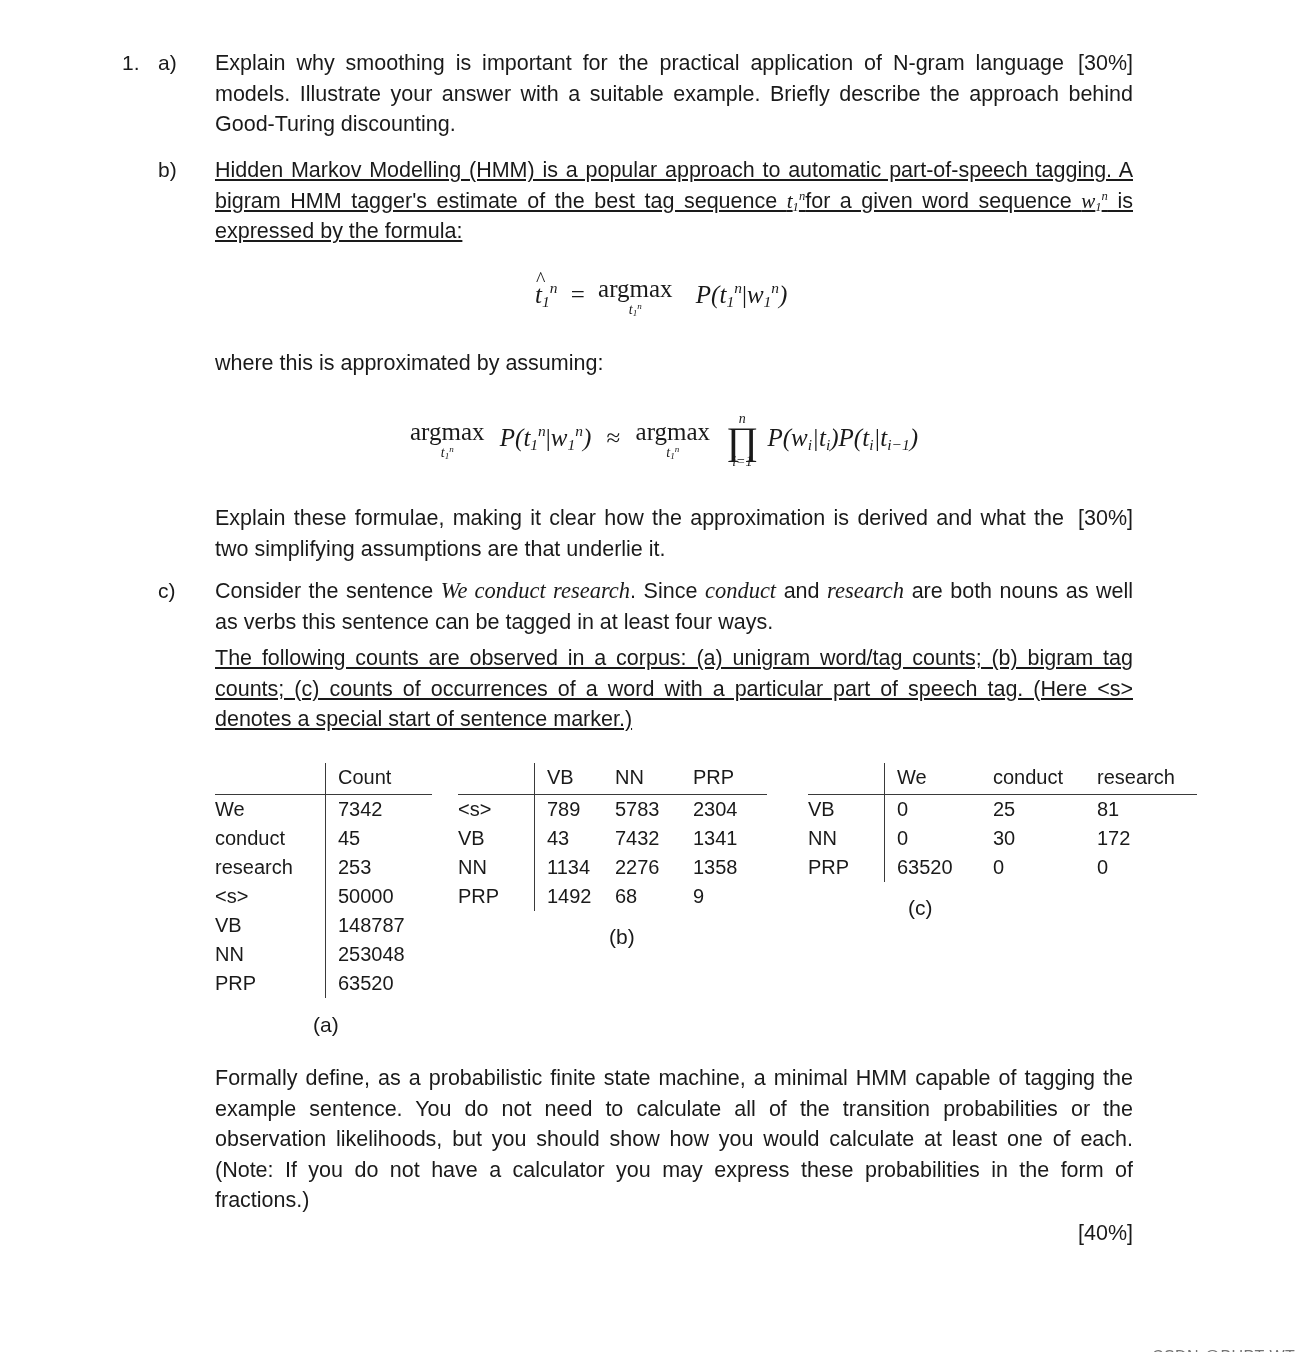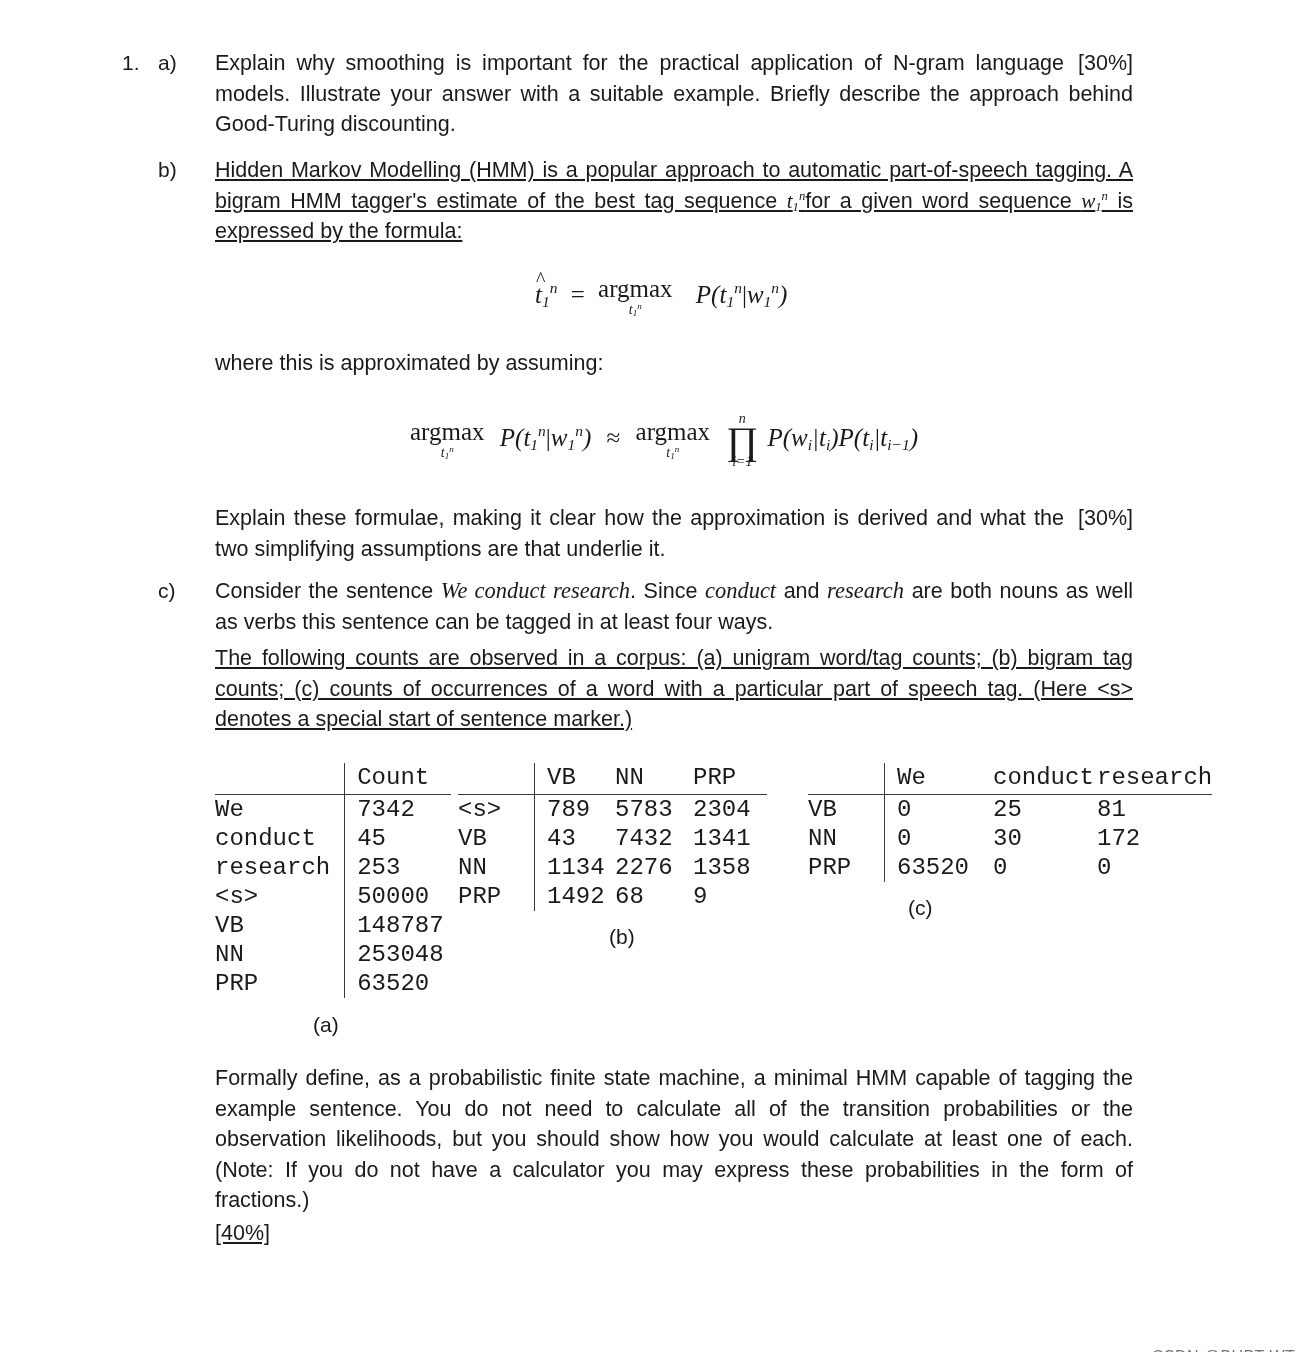--- a/index.html
+++ b/index.html
@@ -91,23 +91,22 @@
     font-family: "Liberation Serif", serif;
     font-style: italic;
     font-size: 21px;
   }
   .imath sup { font-size: .6em; vertical-align: .65em; line-height:0; }
   .imath sub { font-size: .6em; vertical-align: -.25em; line-height:0; }
 
   
   .tbl {
     position: absolute;
-    font-size: 24px;
+    font-size: 20px;
     line-height: 29px;
-    font-family: Liberation Mono, monospace;
   }
   .tbl table {
     border-collapse: collapse;
   }
   .tbl td, .tbl th {
     padding: 0 0 0 0;
     font-weight: normal;
     text-align: left;
     vertical-align: baseline;
     height: 29px;
@@ -308,19 +307,19 @@
       </tr>
     </tbody>
       </table>
   </div>
   <div class="caption" style="left:908px; top:893px;">(c)</div>
 
   <div class="qbody" style="top:1063px;">
     <p><span>Formally define, as a probabilistic finite state machine, a minimal HMM capable of tagging the example sentence. You do not need to calculate all of the transition probabilities or the observation likelihoods, but you should show how you would calculate at least one of each. (Note: If you do not have a calculator you may express these probabilities in the form of fractions.)</span></p>
   </div>
 
-  <div class="qbody" style="top:1218px; text-decoration:underline;">
+  <div class="qbody" style="top:1218px; text-align:right;">
     <p><span>[40%]</span></p>
   </div>
 
   <div class="watermark" style="left:1152px; top:1327px;">CSDN @BUPT-WT</div>
 
 </div>
 
 </body></html>

